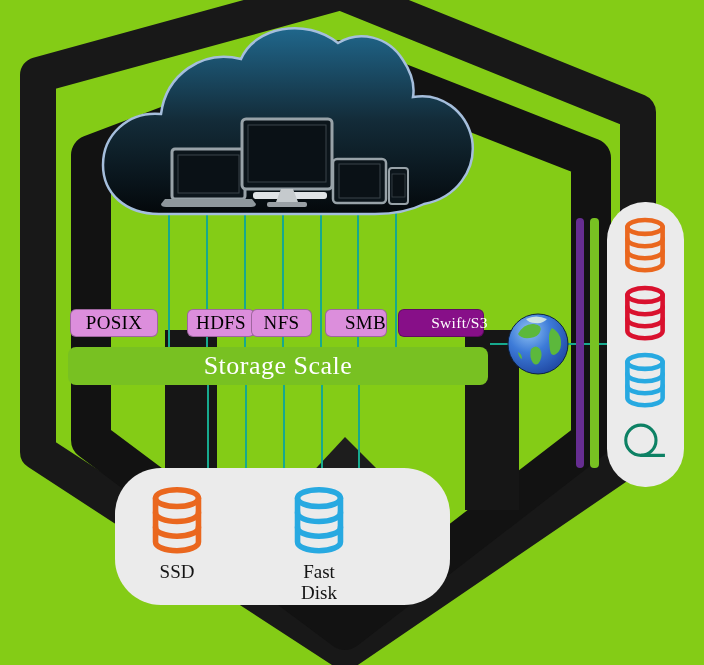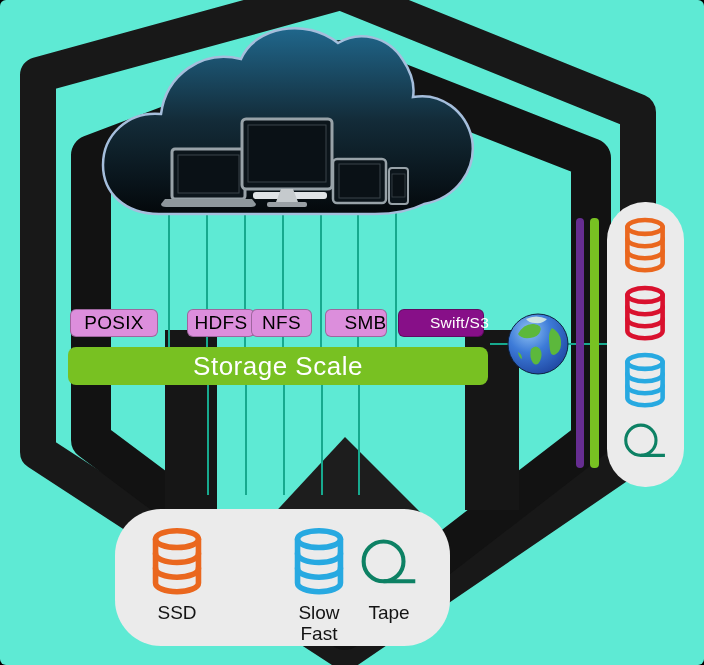--- a/index.html
+++ b/index.html
@@ -1,19 +1,18 @@
 <!DOCTYPE html>
 <html><head>
 <meta charset="utf-8">
 <style>
   html,body{margin:0;padding:0;background:#000;}
   .stage{
-    position:relative;width:704px;height:665px;background:#5eead4;overflow:hidden;
-    font-family:Liberation Sans, sans-serif;
-    border-radius:6px;
+    position:relative;width:704px;height:665px;background:#84cc16;overflow:hidden;
+    font-family:Liberation Serif, serif;
   }
   .stage svg{display:block;}
   .bg-hex{position:absolute;left:0;top:0;z-index:0;}
   .cloud-svg{position:absolute;left:95px;top:8px;z-index:2;}
   .vline{position:absolute;width:2px;z-index:1;}
   .hline{position:absolute;height:2px;z-index:1;}
   .chip{
     position:absolute;top:309px;height:28px;z-index:3;
     border-radius:6px;border:1.5px solid rgba(0,0,0,0.28);box-sizing:border-box;
     display:flex;align-items:center;justify-content:center;
@@ -26,21 +25,21 @@
     font-size:26px;letter-spacing:0.5px;
   }
   .globe{position:absolute;left:506px;top:312px;width:64px;height:64px;z-index:4;}
   .wan-bar{position:absolute;top:218px;height:250px;border-radius:4px;z-index:3;}
   .wan-bar.purple{left:576px;width:8px;}
   .wan-bar.green{left:590px;width:9px;}
   .panel{position:absolute;z-index:3;}
   .remote-panel{left:607px;top:202px;width:77px;height:285px;border-radius:38px;}
   .remote-panel .r-icon{position:absolute;left:15px;width:46px;}
   .remote-panel .r-tape{position:absolute;left:16px;top:219px;width:44px;}
-  .local-panel{left:115px;top:509px;width:335px;height:137px;border-radius:46px;}
+  .local-panel{left:115px;top:468px;width:335px;height:137px;border-radius:46px;}
   .tier{position:absolute;top:16px;width:80px;display:flex;flex-direction:column;align-items:center;}
   .tier .icon-box{height:73px;display:flex;align-items:center;justify-content:center;}
   .tier .db{width:56px;}
   .tier .tp{width:58px;}
   .tier-label{
     margin-top:4px;max-width:66px;text-align:center;
     font-size:19px;line-height:1.12;color:#141414;
   }
   .defs-hidden{position:absolute;width:0;height:0;overflow:hidden;}
 </style>
@@ -178,25 +177,17 @@
           </svg>
         </div>
       <div class="tier-label">SSD</div>
     </div>
     <div class="tier" style="left:164px;">
       <div class="icon-box">
           <svg class="db" viewBox="0 0 60 74" style="color: rgb(39, 169, 225);">
             <use href="#icon-db"></use>
           </svg>
         </div>
-      <div class="tier-label">Slow Fast</div>
-    </div>
-    <div class="tier" style="left:234px;">
-      <div class="icon-box">
-          <svg class="tp" viewBox="0 0 64 56" style="color: rgb(13, 129, 100);">
-            <use href="#icon-tape"></use>
-          </svg>
-        </div>
-      <div class="tier-label">Tape</div>
+      <div class="tier-label">Fast Disk</div>
     </div>
   </div>
 
 </div>
 
 </body></html>

